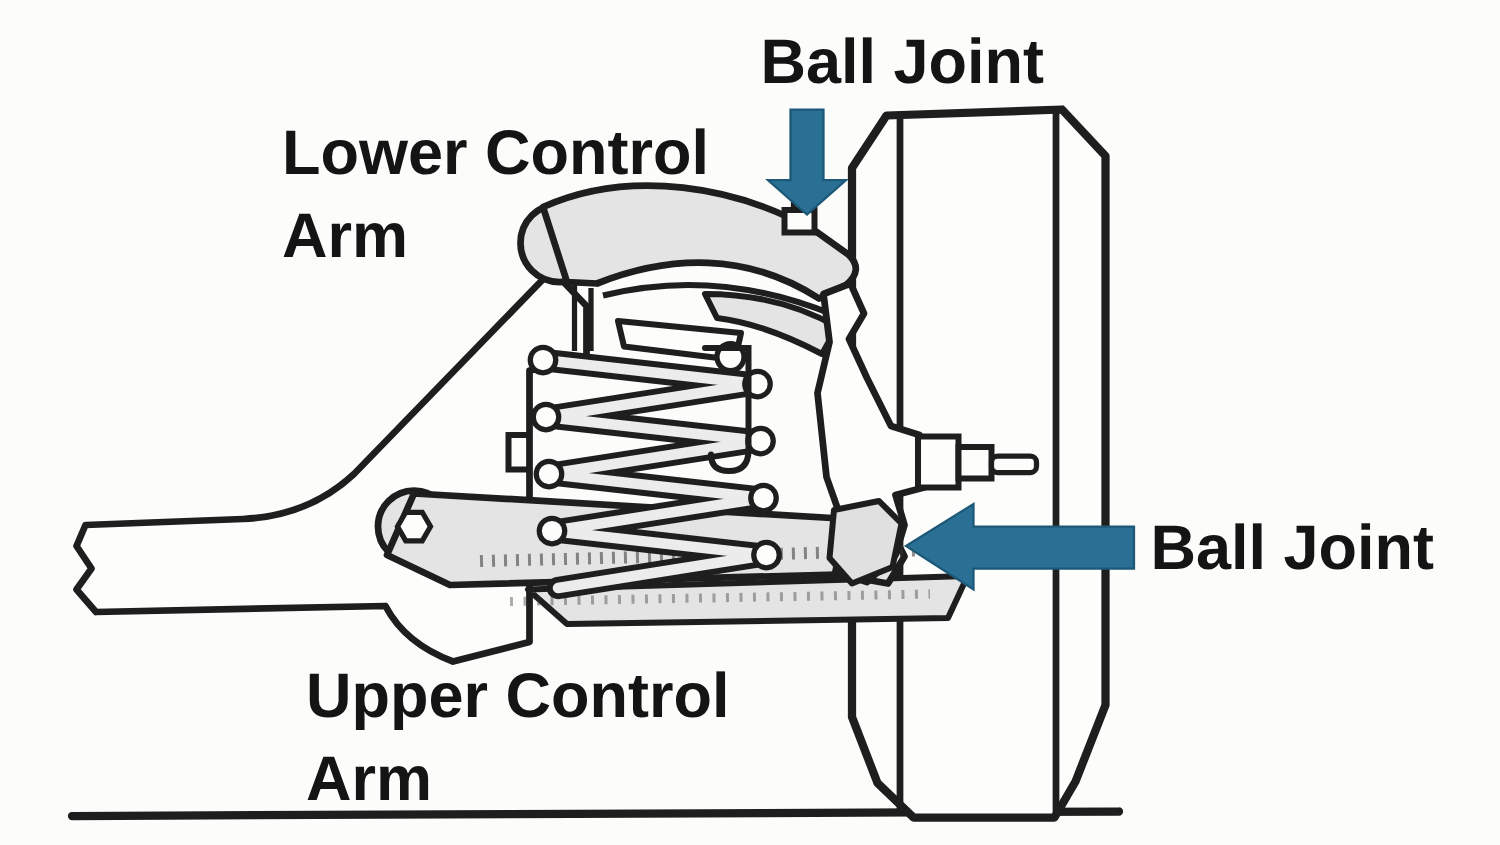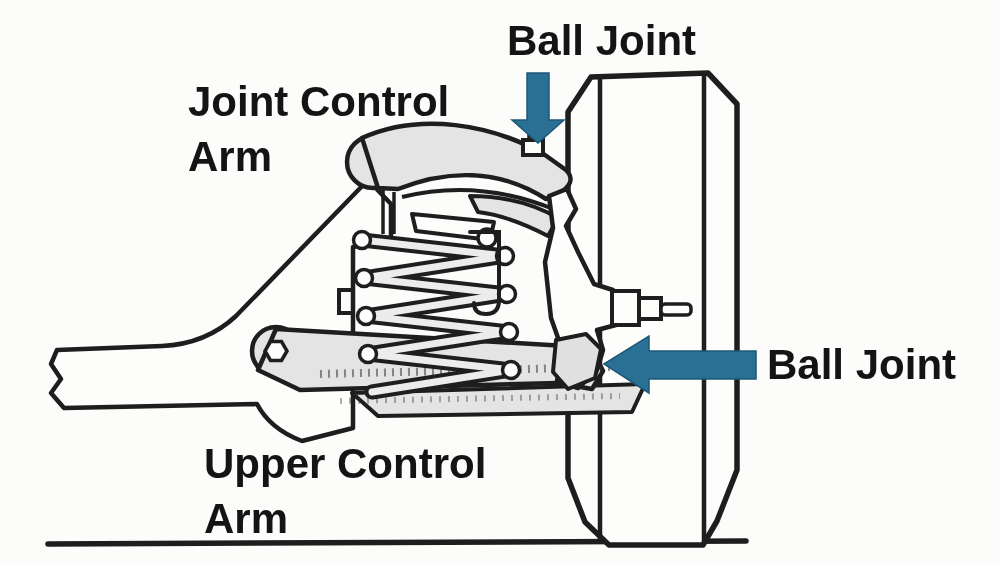--- a/index.html
+++ b/index.html
@@ -94,19 +94,19 @@
       </g>
       <path d="M 556,340 L 586,334 L 601,349 L 595,378 L 568,389 L 553,372 Z" fill="#e0e0e0" stroke="#1e1e1e" stroke-width="4" stroke-linejoin="round"></path>
     </g>
 
     <polygon points="527,73 549,73 549,120 564,120 538,143 512,120 527,120" stroke="#1d5878" stroke-width="1.5" fill="#2a7095"></polygon>
     <polygon points="604,364 649,336 649,351 756,351 756,379 649,379 649,393" stroke="#1d5878" stroke-width="1.5" fill="#2a7095"></polygon>
   </svg>
 
   <div class="label" style="left:507px;top:13px;">Ball Joint</div>
 
-  <div class="label" style="left:188px;top:74px;"><span>Joint Control</span><br><span>Arm</span></div>
+  <div class="label" style="left:188px;top:74px;"><span>Lower Control</span><br><span>Arm</span></div>
 
   <div class="label" style="left:767px;top:337px;">Ball Joint</div>
 
   <div class="label" style="left:204px;top:436px;"><span>Upper Control</span><br><span>Arm</span></div>
 
 </div>
 
 </body></html>

